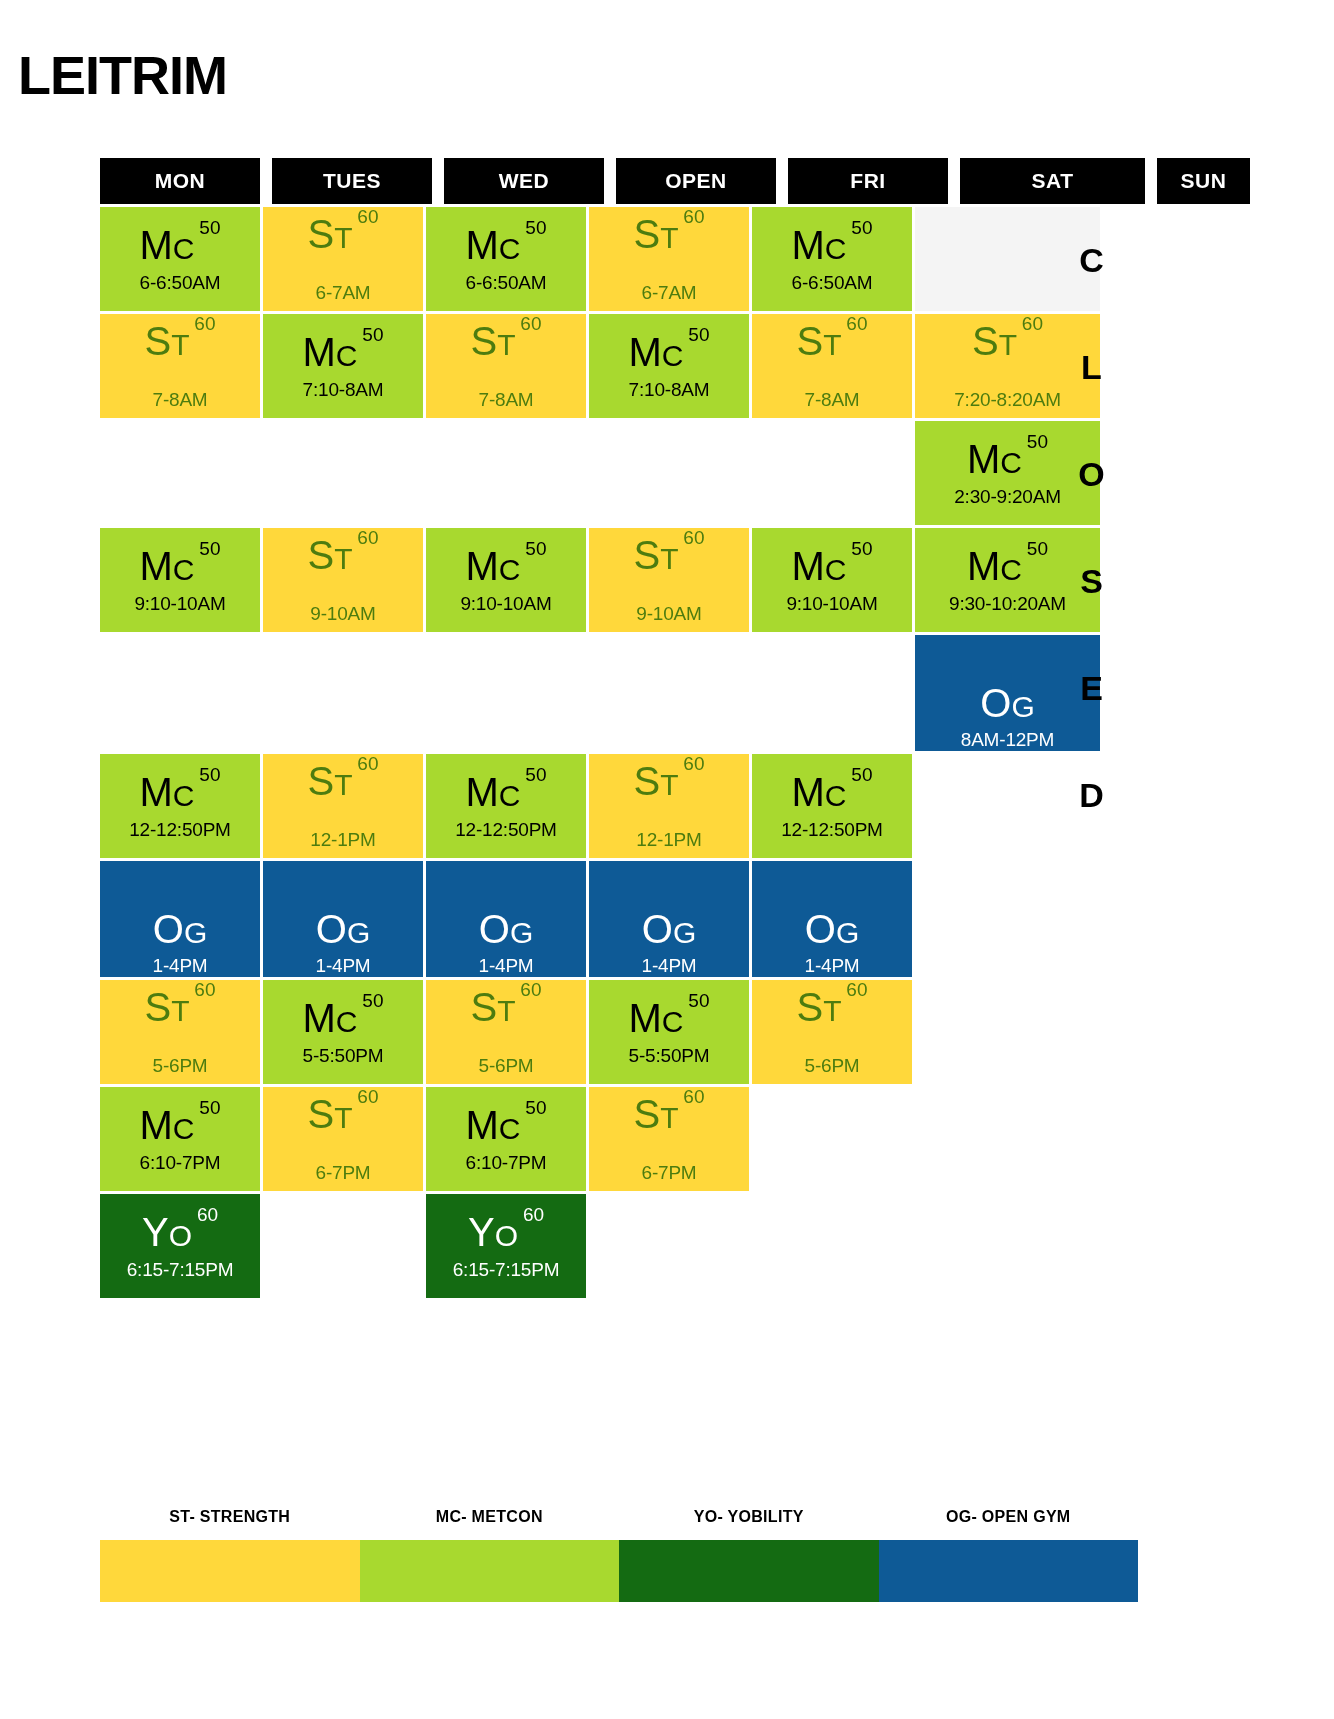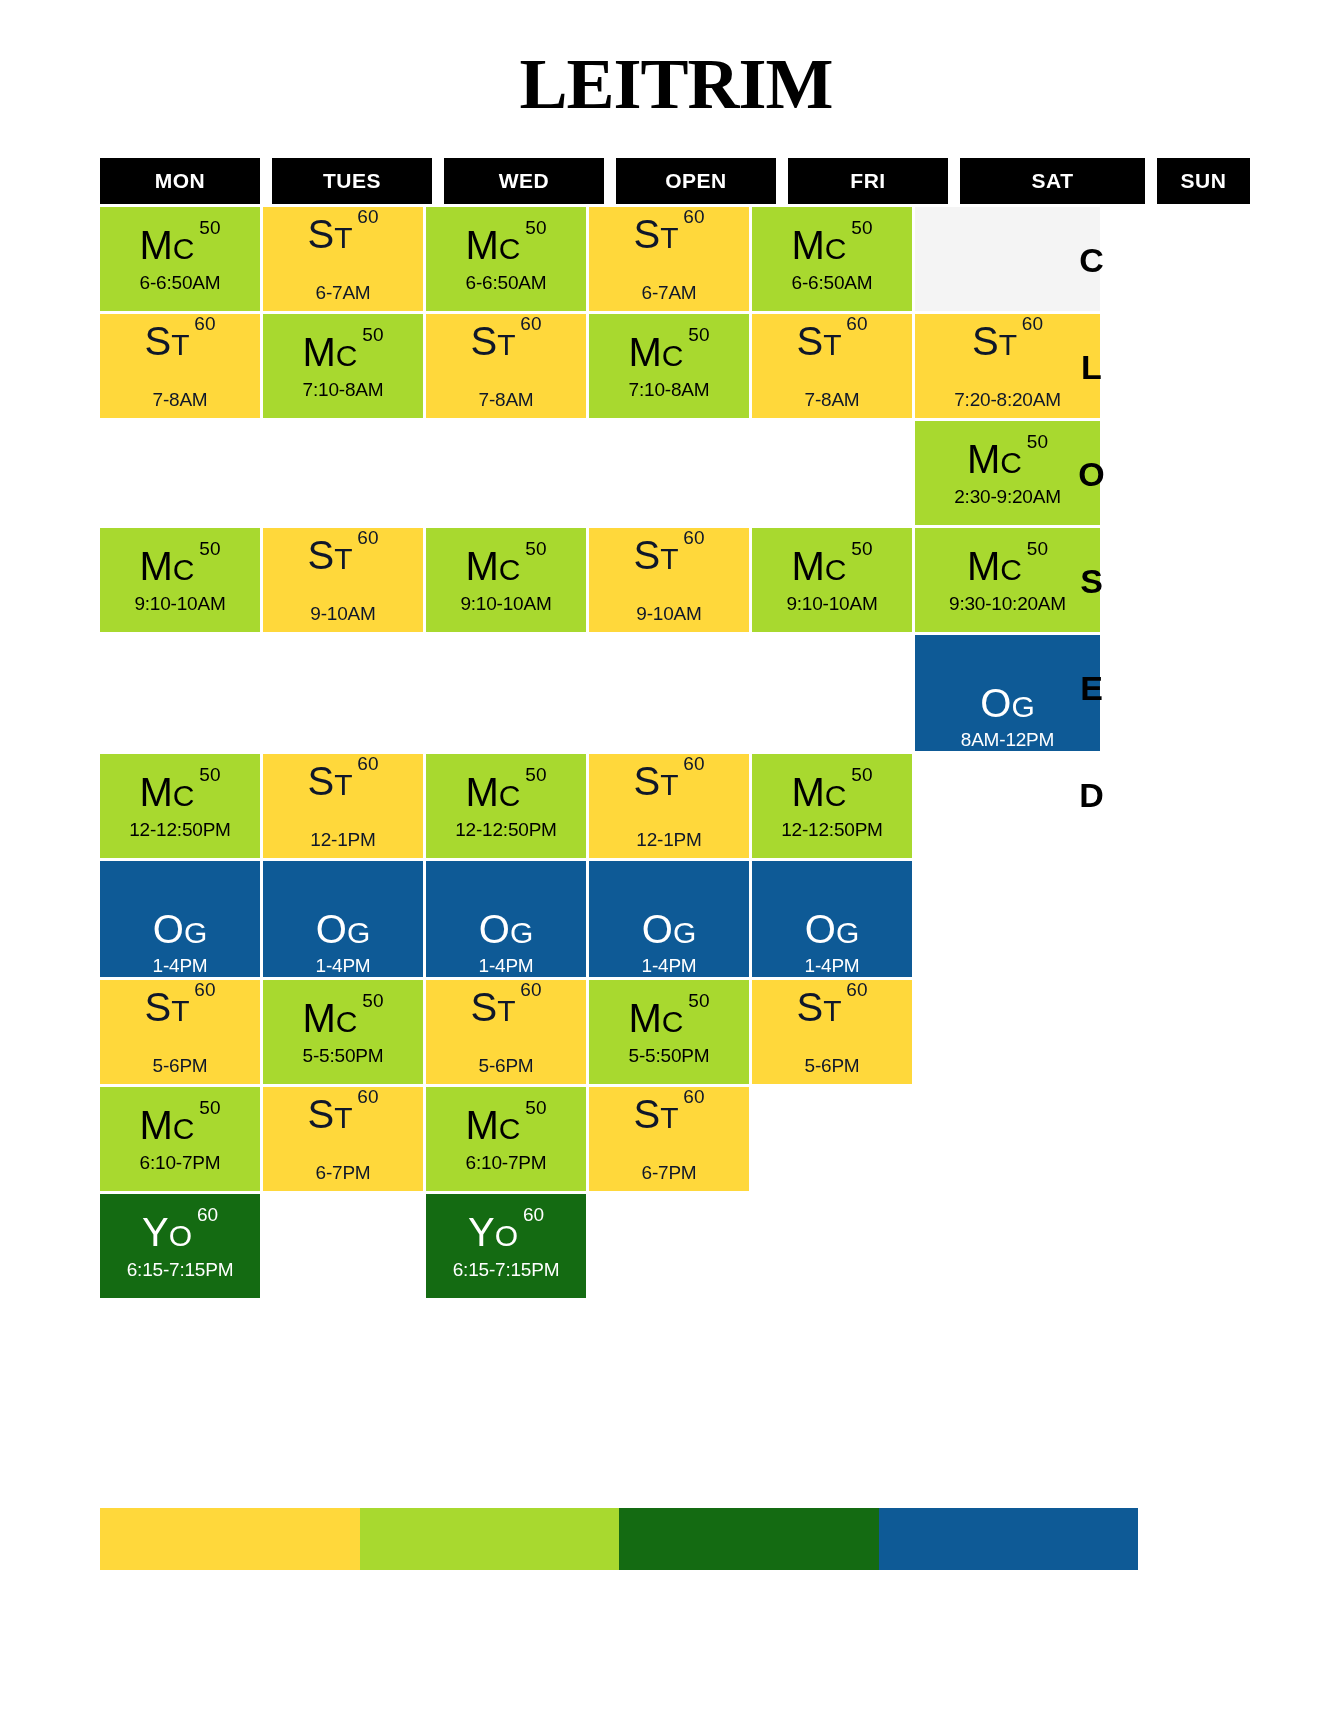--- a/index.html
+++ b/index.html
@@ -9,29 +9,28 @@
     font-family: "Liberation Sans", sans-serif;
   }
   .page {
     width: 1334px;
     height: 1719px;
     position: relative;
     background: #ffffff;
     overflow: hidden;
   }
   .title {
-    text-align: center;
-    font-size: 72px;
+    text-align: left;
+    font-size: 54px;
     font-weight: bold;
     letter-spacing: -1px;
     color: #000000;
     margin: 48px 0 0 0;
     line-height: 1.0;
     padding-left: 18px;
-    font-family: Liberation Serif, serif;
   }
 
   .grid-wrap {
     position: absolute;
     left: 100px;
     top: 158px;
     width: 1038px;
   }
 
   
@@ -63,21 +62,21 @@
     min-height: 104px;
     position: relative;
     display: flex;
     flex-direction: column;
     align-items: center;
     justify-content: center;
   }
   .cell.empty { background: transparent; }
   .cell.blank-grey { background: #f4f4f4; }
 
-  .c-st { background: #ffd83b; color: #0f172a; gap: 21px; }
+  .c-st { background: #ffd83b; color: #4d7c0f; gap: 21px; }
   .c-mc { background: #a8d92f; color: #000; }
   .c-og { background: #0e5a96; color: #fff; }
   .c-yo { background: #146b12; color: #fff; }
 
   .code {
     font-size: 40px;
     line-height: 1.0;
     font-weight: normal;
     position: relative;
     display: inline-block;
@@ -369,20 +368,26 @@
   <div class="closed-col" id="closed-col">
       <div class="closed-letter">C</div>
       <div class="closed-letter">L</div>
       <div class="closed-letter">O</div>
       <div class="closed-letter">S</div>
       <div class="closed-letter">E</div>
       <div class="closed-letter">D</div>
     </div>
 
   <div class="legend">
+    <div class="legend-labels" id="legend-labels">
+        <div class="legend-label">ST- STRENGTH</div>
+        <div class="legend-label">MC- METCON</div>
+        <div class="legend-label">YO- YOBILITY</div>
+        <div class="legend-label">OG- OPEN GYM</div>
+      </div>
     <div class="legend-bars" id="legend-bars">
         <div class="legend-bar" style="background: rgb(255, 216, 59);"></div>
         <div class="legend-bar" style="background: rgb(168, 217, 47);"></div>
         <div class="legend-bar" style="background: rgb(20, 107, 18);"></div>
         <div class="legend-bar" style="background: rgb(14, 90, 150);"></div>
       </div>
   </div>
 
 </div>
 

